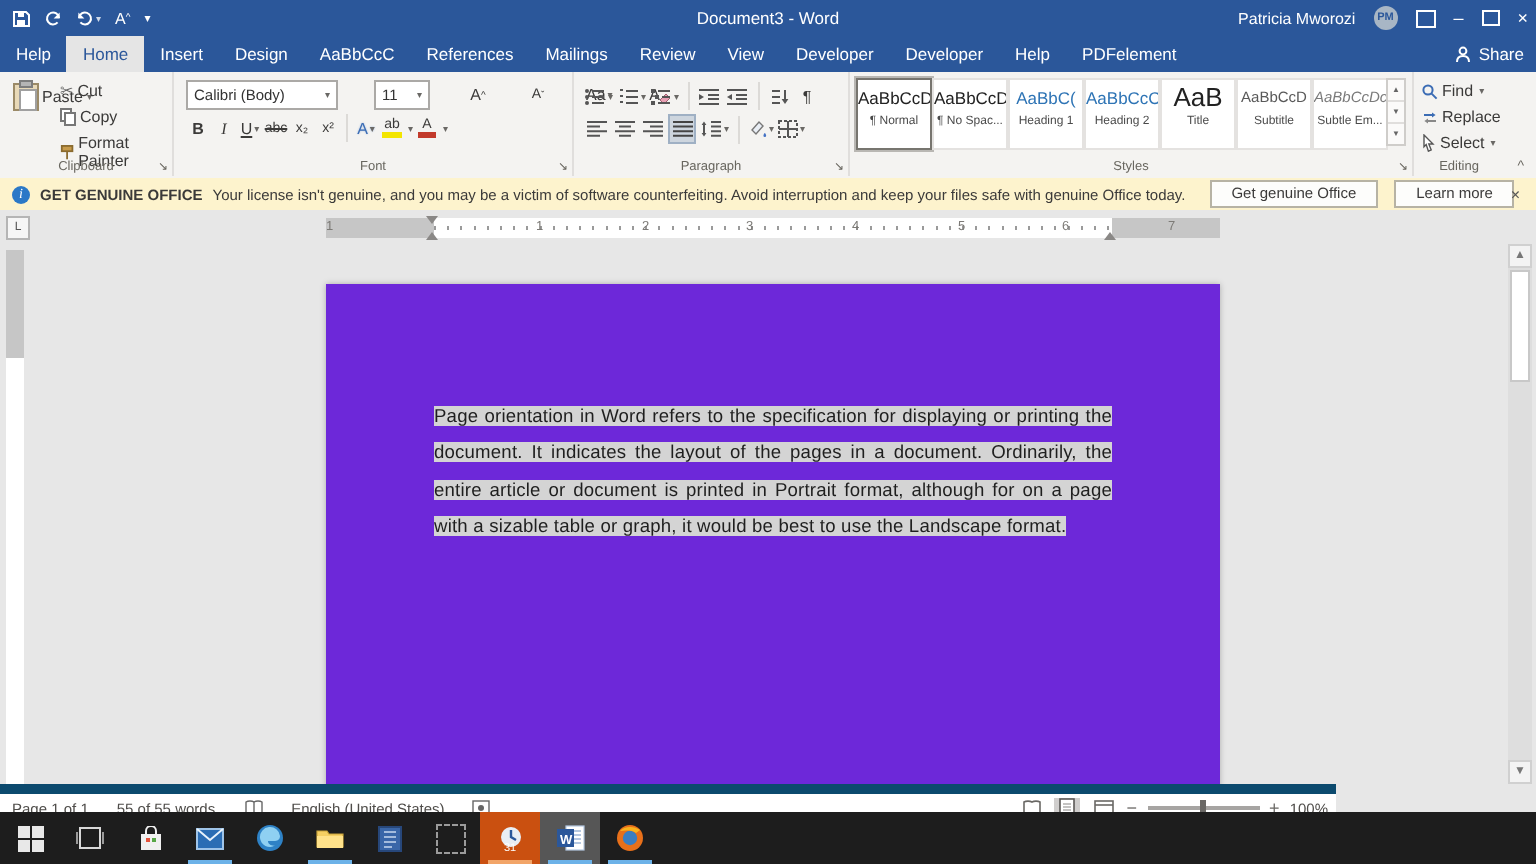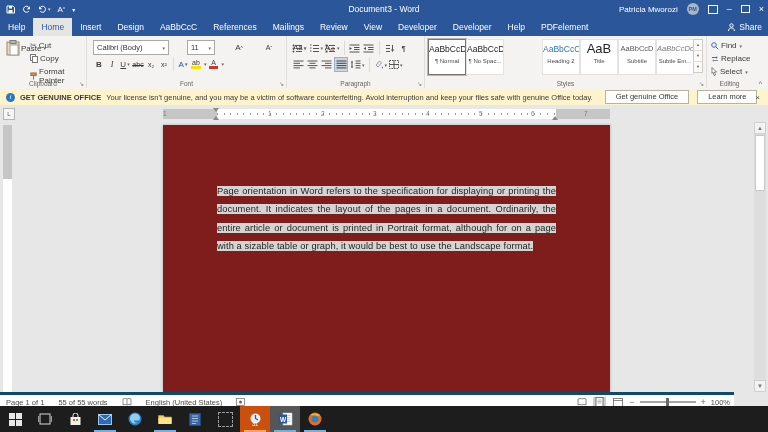--- a/index.html
+++ b/index.html
@@ -60,31 +60,31 @@
   .hmarg{position:absolute;top:0;height:10px;background:#c6c6c6}
   .ticks{position:absolute;left:54px;width:339px;top:4px;height:2px;
          background:repeating-linear-gradient(to right,#9a9a9a 0 1px,transparent 1px 6.6px)}
   .rnum{position:absolute;top:0;font-size:6.5px;color:#7c7a76;line-height:10px}
   .indent{position:absolute;width:0;height:0;border-left:3.5px solid transparent;border-right:3.5px solid transparent}
 
   
   .workspace{position:absolute;left:0;top:122px;width:768px;height:270px;background:#e7e7e7;overflow:hidden}
   .vruler{position:absolute;left:3px;top:3px;width:9px;height:267px;background:#fff}
   .vmarg{position:absolute;left:0;top:0;width:9px;height:54px;background:#c6c6c6}
-  .page{position:absolute;left:163px;top:3px;width:447px;height:267px;background:#7f1d1d;box-shadow:0 0 3px rgba(0,0,0,.25)}
+  .page{position:absolute;left:163px;top:20px;width:447px;height:267px;background:#6d28d9;box-shadow:0 0 3px rgba(0,0,0,.25)}
   .para{position:absolute;left:54px;right:54px;top:57px;font-size:9.3px;line-height:18.3px;color:#1f1f1f;
         text-align:justify;letter-spacing:0.1px}
   .para .sel{background:#d4d4d4}
   .vscroll{position:absolute;left:754px;top:0;width:12px;height:270px;background:#dedede}
   .sarrow{position:absolute;left:0;width:12px;height:12px;background:#f3f3f3;border:1px solid #d0d0d0;box-sizing:border-box;
           font-size:6px;color:#777;text-align:center;line-height:10px}
   .sthumb{position:absolute;left:1px;top:13px;width:10px;height:56px;background:#fff;border:1px solid #c8c8c8;box-sizing:border-box}
 
   
-  .statusbar{position:absolute;left:0;top:392px;width:734px;height:14px;background:#ffffff;border-top:3px solid #0c4a6e;
+  .statusbar{position:absolute;left:0;top:392px;width:668px;height:14px;background:#ffffff;border-top:5px solid #0c4a6e;
              display:flex;align-items:center;font-size:7.5px;color:#4f4d4a}
   .sb-item{margin-left:14px;white-space:nowrap}
   .sb-right{position:absolute;right:4px;display:flex;align-items:center;gap:5px}
   .viewbtn{width:13px;height:11px;display:flex;align-items:center;justify-content:center}
   .viewbtn.active{background:#d0cecd}
   .zoomtrack{width:56px;height:2px;background:#a6a4a2;position:relative}
   .zoomthumb{position:absolute;left:26px;top:-3px;width:3px;height:8px;background:#6a6865}
   .zoomsign{font-size:9px;color:#6a6865;line-height:10px}
 
   
@@ -356,20 +356,24 @@
 
   <div class="rgroup" style="left:425px;width:281px">
     <div class="stylechip sel" style="left:3px">
       <div class="ssample">AaBbCcDc</div>
       <div class="sname">¶ Normal</div>
     </div>
     <div class="stylechip" style="left:41px">
       <div class="ssample">AaBbCcDc</div>
       <div class="sname">¶ No Spac...</div>
     </div>
+    <div class="stylechip" style="left:79px">
+      <div class="ssample" style="color:#2e74b5">AaBbC(</div>
+      <div class="sname">Heading 1</div>
+    </div>
     <div class="stylechip" style="left:155px">
       <div class="ssample" style="font-size:13px">AaB</div>
       <div class="sname">Title</div>
     </div>
     <div class="stylechip" style="left:117px">
       <div class="ssample" style="color:#2e74b5">AaBbCcC</div>
       <div class="sname">Heading 2</div>
     </div>
     <div class="stylechip" style="left:193px">
       <div class="ssample" style="color:#595959;font-size:7.5px">AaBbCcD</div>

